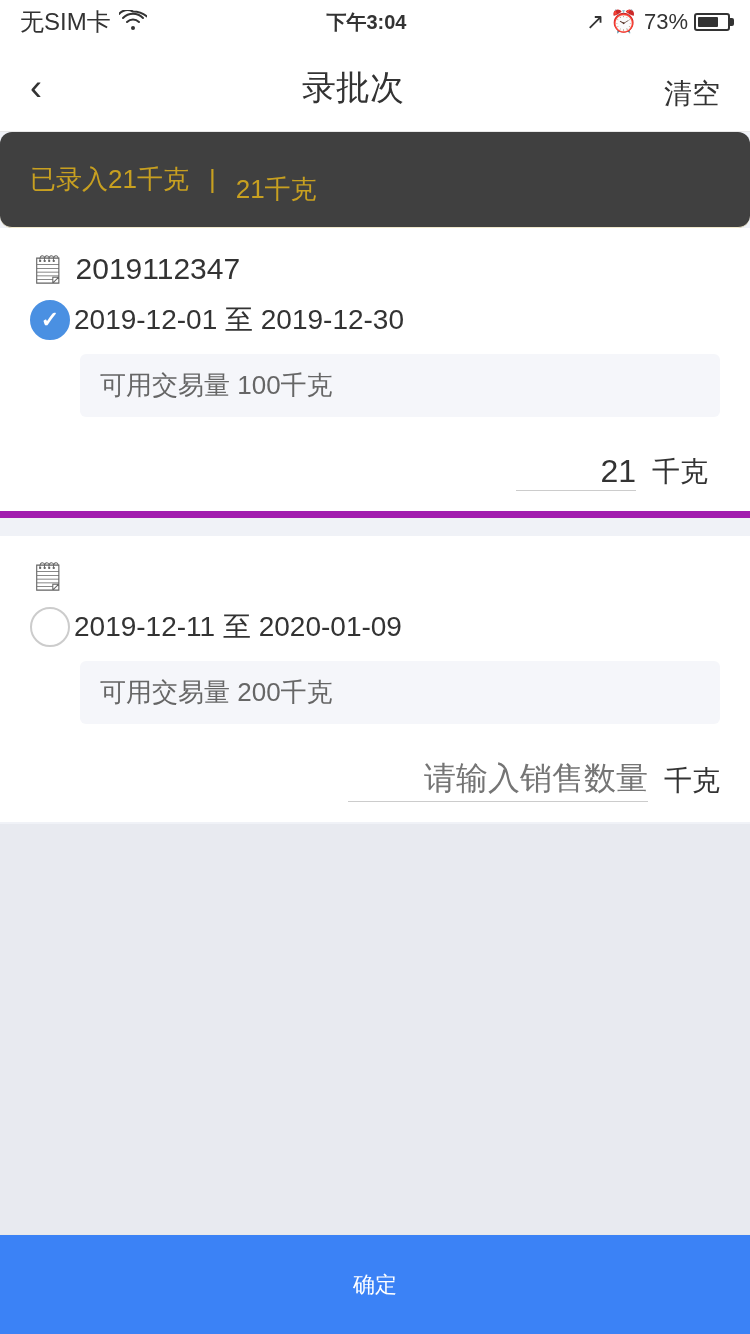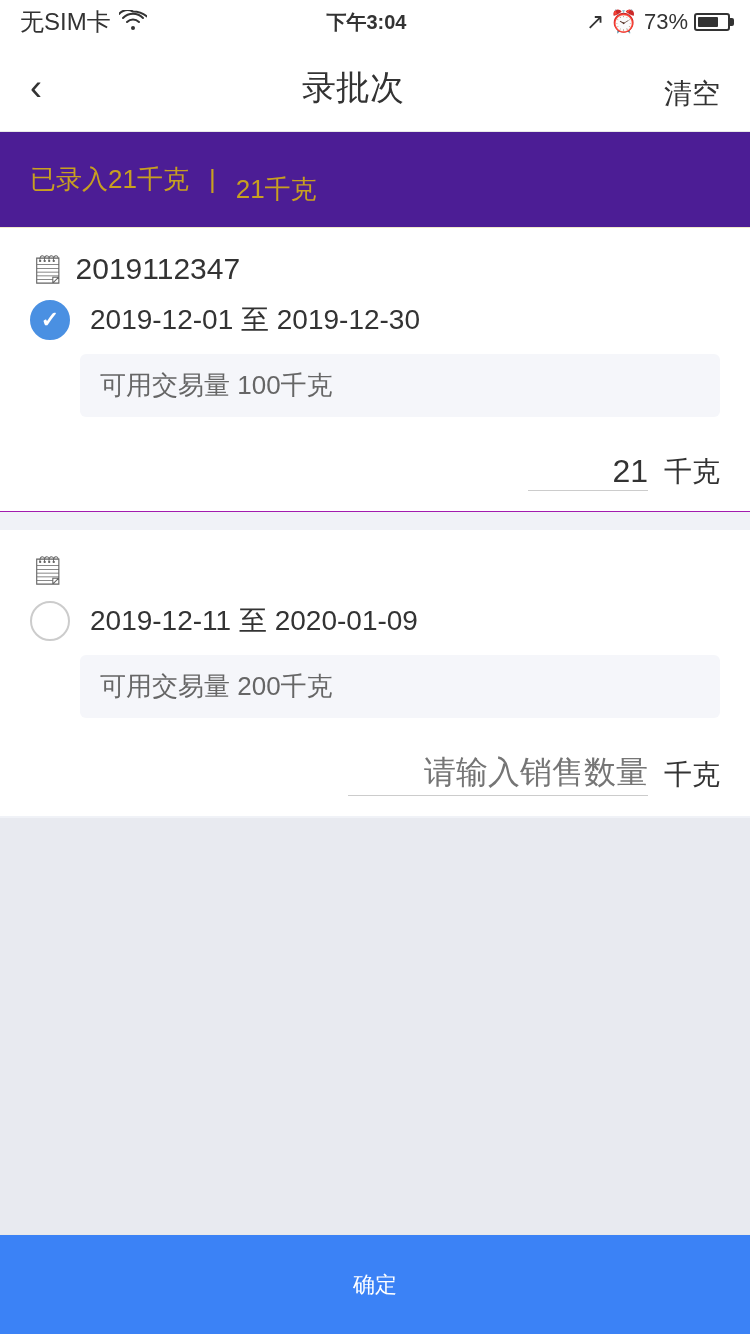--- a/index.html
+++ b/index.html
@@ -63,26 +63,27 @@
       justify-content: space-between;
       padding: 0 30px;
       border-bottom: 1px solid #e8e8e8;
     }
     .nav-back { font-size: 36px; color: #333; cursor: pointer; }
     .nav-title { font-size: 34px; font-weight: 500; color: #333; }
     .nav-clear { font-size: 28px; color: #333; cursor: pointer; margin-top: 13px; }
 
     
     .info-banner {
-      background: #4c1d95;
+      background: #404040;
       padding: 20px 30px;
       display: flex;
       align-items: center;
       gap: 20px;
       border-bottom: 1px solid #f0e8cc;
+      border-radius: 12px;
     }
     .info-label { color: #c8a020; font-size: 26px; }
     .info-divider { color: #c8a020; font-size: 26px; }
     .info-value { color: #c8a020; font-size: 26px; margin-top: 20px; }
 
     
     .batch-card {
       background: #fff;
       margin-bottom: 2px;
     }
@@ -96,21 +97,21 @@
       color: #333;
     }
     .batch-icon {
       font-size: 28px;
       color: #666;
     }
     .batch-row {
       padding: 6px 30px 6px 30px;
       display: flex;
       align-items: center;
-      gap: 20px;
+      gap: 4px;
     }
     .radio-circle {
       width: 40px;
       height: 40px;
       border-radius: 50%;
       border: 2px solid #ccc;
       display: flex;
       align-items: center;
       justify-content: center;
       flex-shrink: 0;
@@ -131,26 +132,26 @@
       background: #f5f6fa;
       border-radius: 6px;
       padding: 14px 20px;
       font-size: 26px;
       color: #666;
     }
 
     
     .quantity-row {
       background: #fff;
-      padding: 20px 30px;
+      padding: 20px 42px;
       display: flex;
       align-items: center;
       justify-content: flex-end;
       gap: 16px;
-      border-bottom: 1px solid #a21caf;
+      border-bottom: 7px solid #a21caf;
     }
     .quantity-input {
       border: none;
       outline: none;
       font-size: 32px;
       color: #333;
       text-align: right;
       width: 120px;
       background: transparent;
     }

